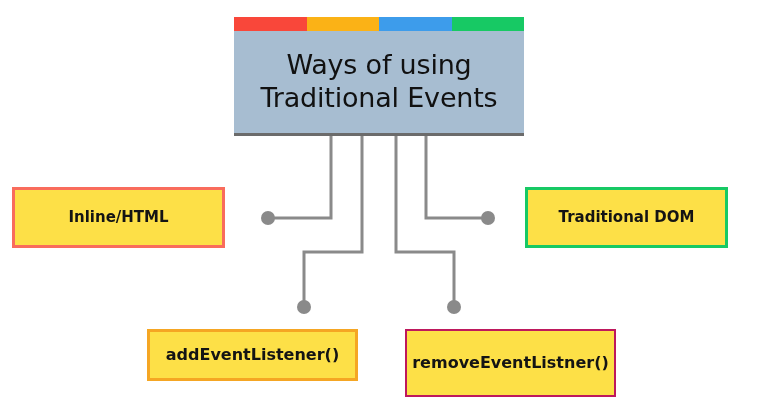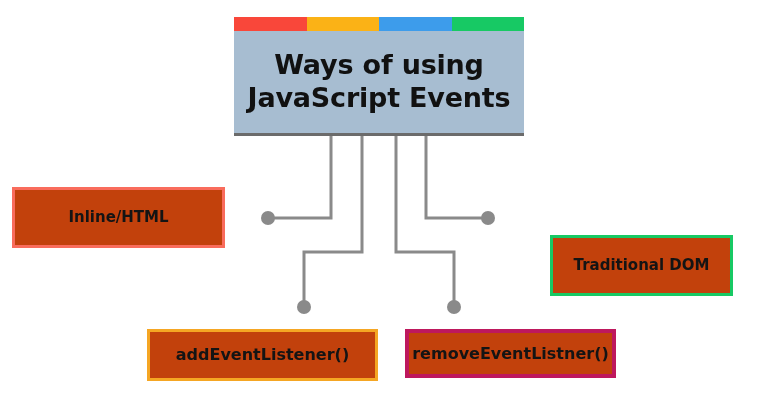--- a/index.html
+++ b/index.html
@@ -58,72 +58,71 @@
     position: absolute;
     left: 0;
     top: 14px;
     right: 0;
     bottom: 0;
     display: flex;
     flex-direction: column;
     align-items: center;
     justify-content: center;
     color: #111111;
-    font-weight: bold;
+    font-weight: normal;
     font-size: 27px;
     line-height: 1.22;
     letter-spacing: -0.2px;
     text-align: center;
   }
 
   
   .leaf {
     position: absolute;
     box-sizing: border-box;
-    background: #c2410c;
+    background: #fde047;
     display: flex;
     flex-direction: column;
     align-items: center;
     justify-content: center;
     color: #141414;
     font-weight: bold;
     font-size: 15px;
     line-height: 1.34;
     text-align: center;
   }
 
   .leaf-inline {
     left: 12px;
     top: 187px;
     width: 213px;
     height: 61px;
     border: 3px solid #f96c5c;
   }
   .leaf-traditional {
-    left: 550px;
+    left: 525px;
     top: 187px;
-    width: 183px;
+    width: 203px;
     height: 61px;
     border: 3px solid #17c964;
-    margin-top: 48px;
   }
   .leaf-add {
     left: 147px;
     top: 329px;
-    width: 231px;
+    width: 211px;
     height: 52px;
     border: 3px solid #f5a623;
     font-size: 16px;
   }
   .leaf-remove {
     left: 405px;
     top: 329px;
     width: 211px;
-    height: 49px;
-    border: 4px solid #be185d;
+    height: 68px;
+    border: 2px solid #be185d;
     font-size: 16px;
   }
 </style>
 </head>
 <body>
 
 <div id="diagram">
 
   <svg id="connectors" viewBox="0 0 768 403" width="768" height="403" aria-hidden="true">
     <g fill="none" stroke="#8a8a8a" stroke-width="3" stroke-linecap="butt" stroke-linejoin="miter">
@@ -142,21 +141,21 @@
 
   <div class="title-card">
     <div class="title-stripe">
       <span style="background:#f9473a"></span>
       <span style="background:#fbb216"></span>
       <span style="background:#3d9ceb"></span>
       <span style="background:#17c964"></span>
     </div>
     <div class="title-text">
       <span>Ways of using</span>
-      <span>JavaScript Events</span>
+      <span>Traditional Events</span>
     </div>
   </div>
 
   <div class="leaf leaf-inline">
     <span>Inline/HTML</span>
   </div>
 
   <div class="leaf leaf-traditional">
     <span>Traditional DOM</span>
   </div>

